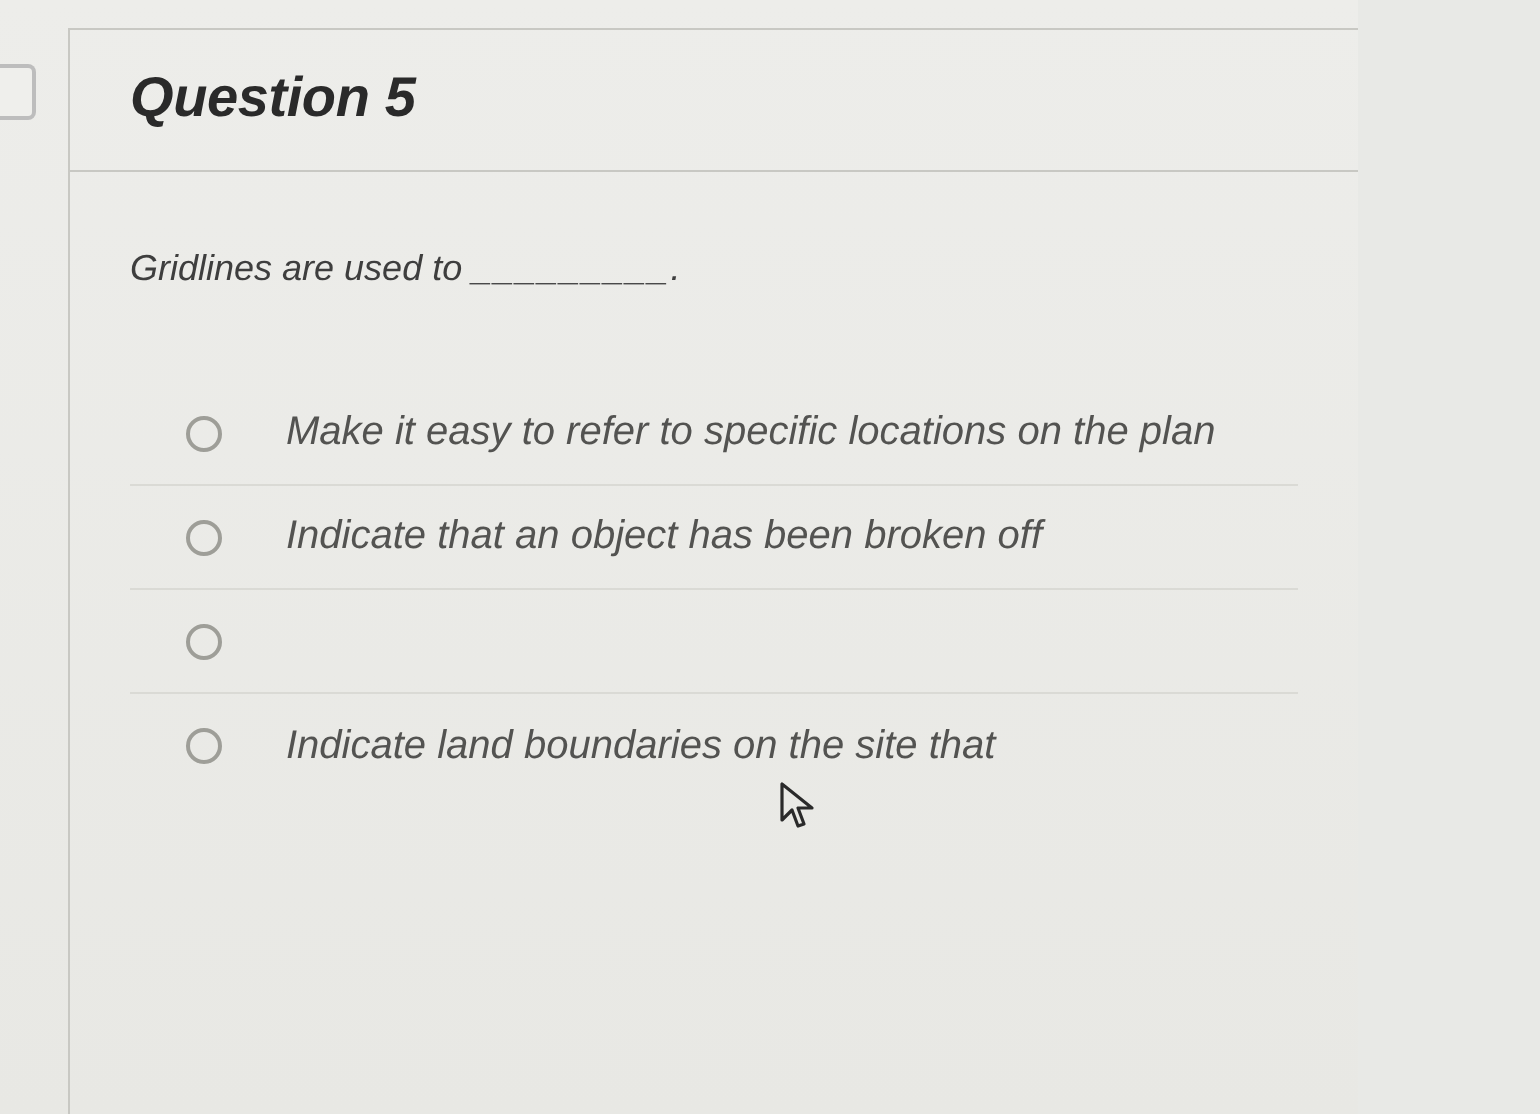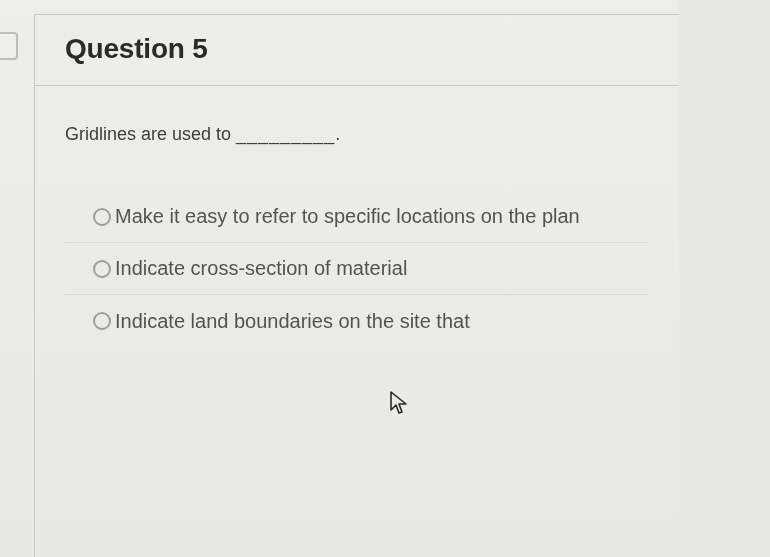--- a/index.html
+++ b/index.html
@@ -8,20 +8,21 @@
       font-family: "Segoe UI", Arial, sans-serif;
       background: #e8e9e6;
       color: #3b3b3b;
       position: relative;
     }
     .page {
       position: relative;
       width: 679px;
       height: 557px;
       background: linear-gradient(180deg, #ededea 0%, #e8e8e4 100%);
+      font-style: italic;
     }
     .bookmark {
       position: absolute;
       left: -2px;
       top: 32px;
       width: 20px;
       height: 28px;
       border: 2px solid #bdbdbd;
       border-left: none;
       border-radius: 0 4px 4px 0;
@@ -55,21 +56,21 @@
       color: #3e3e3e;
       margin-bottom: 46px;
     }
     .blank {
       letter-spacing: 1px;
     }
     .options { }
     .opt {
       display: flex;
       align-items: center;
-      gap: 4px;
+      gap: 32px;
       padding: 9px 0 9px 28px;
       border-bottom: 1px solid #dadad5;
       min-height: 52px;
       cursor: pointer;
     }
     .opt:last-child { border-bottom: none; }
     .radio {
       width: 18px;
       height: 18px;
       border: 2px solid #9e9e98;
@@ -109,21 +110,24 @@
         <span>Gridlines are used to </span><span class="blank">_________</span><span>.</span>
       </div>
 
       <div class="options">
         <div class="opt">
           <span class="radio"></span>
           <span class="opt-label">Make it easy to refer to specific locations on the plan</span>
         </div>
         <div class="opt">
           <span class="radio"></span>
-          <span class="opt-label">Indicate cross-section of material</span>
+          <span class="opt-label">Indicate that an object has been broken off</span>
+        </div>
+        <div class="opt">
+          <span class="radio"></span>
         </div>
         <div class="opt">
           <span class="radio"></span>
           <span class="opt-label">Indicate land boundaries on the site that</span>
         </div>
       </div>
     </div>
   </div>
 
   <div class="cursor-icon">

